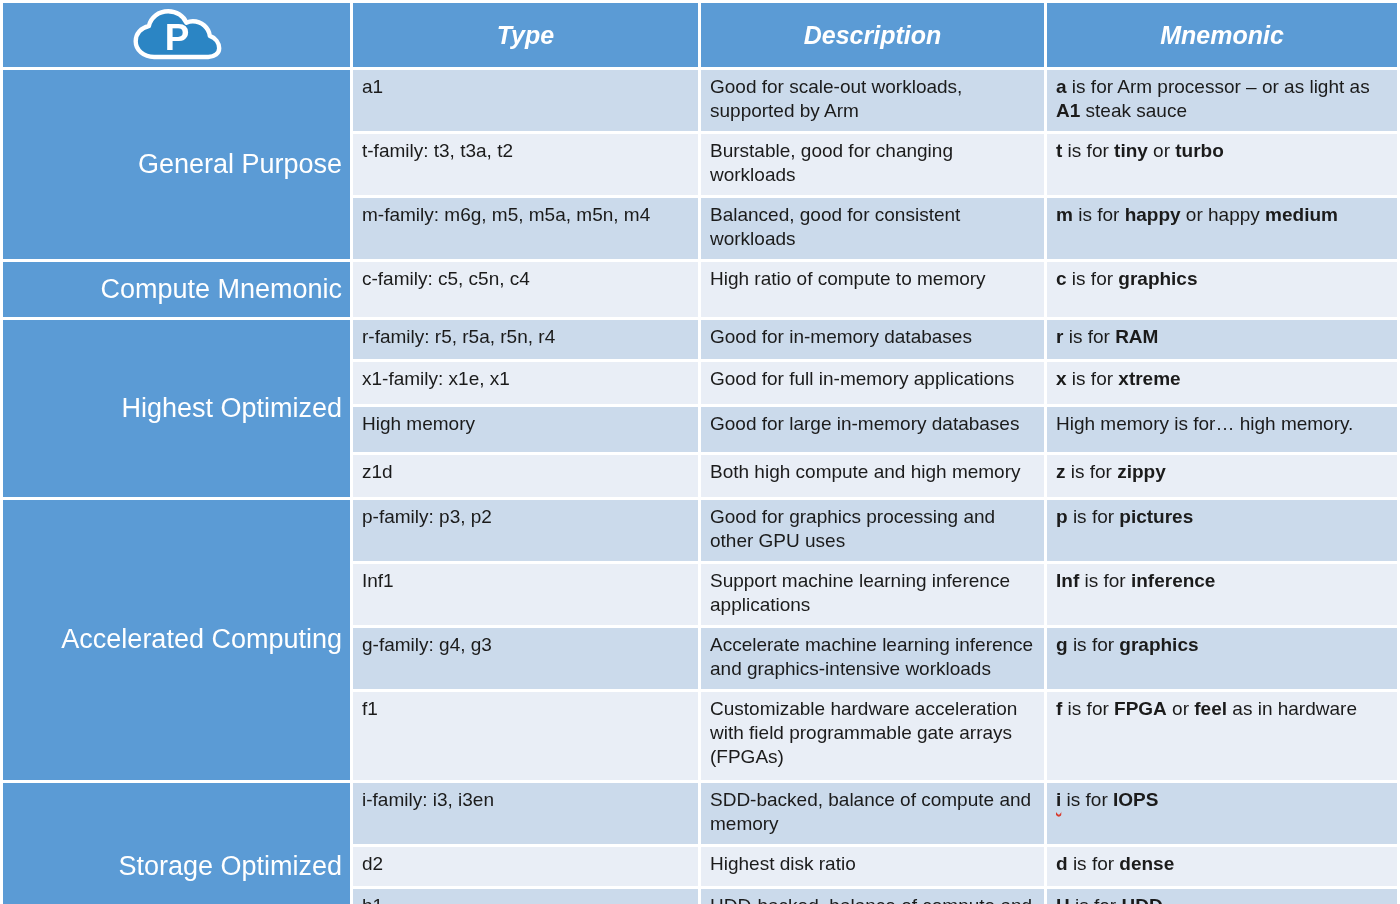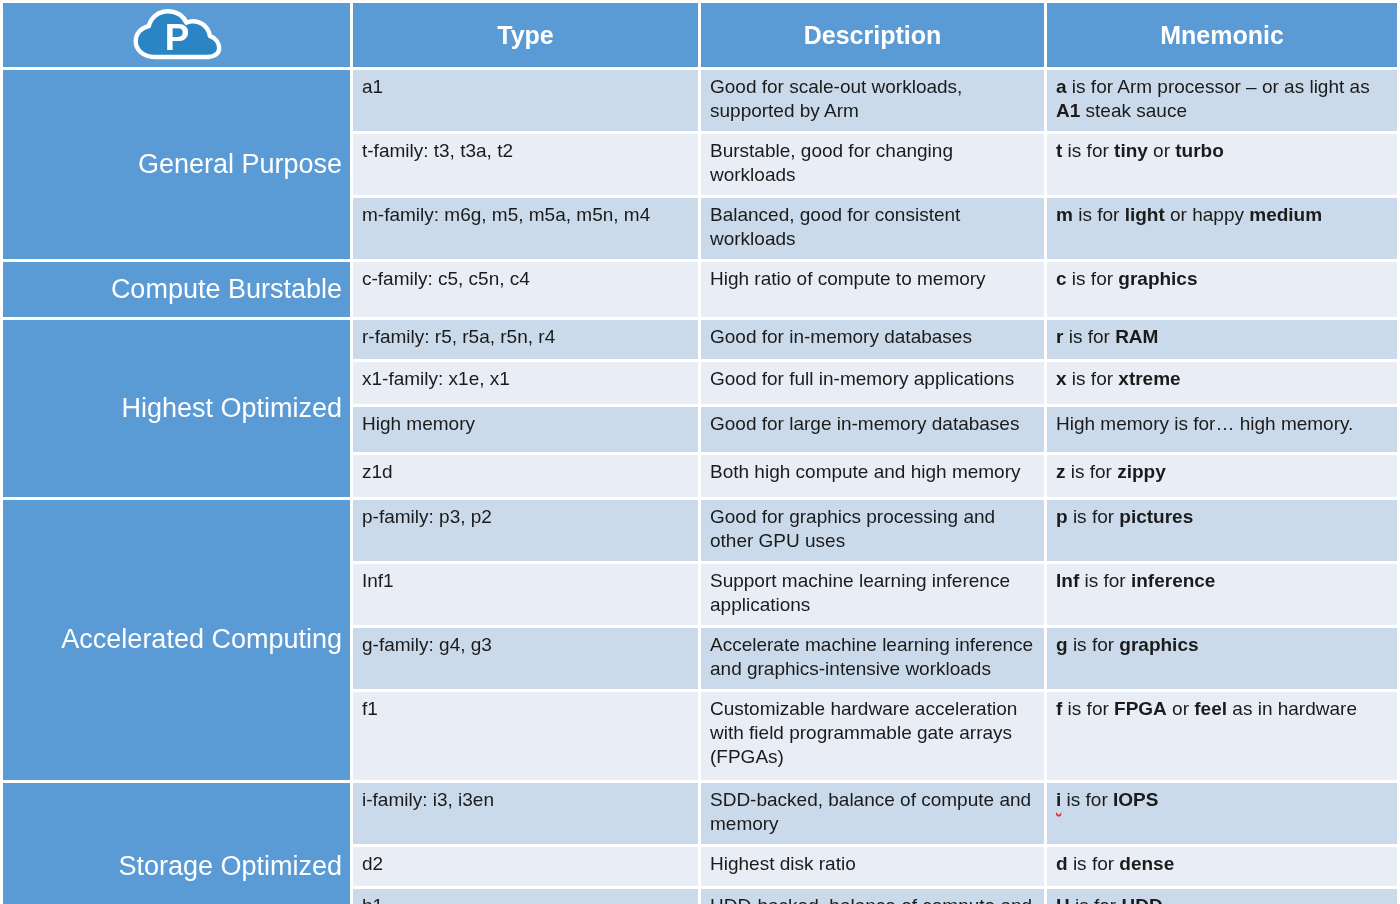--- a/index.html
+++ b/index.html
@@ -4,21 +4,21 @@
 <style>
   html,body { margin:0; padding:0; background:#ffffff; }
   body { width:1400px; height:904px; font-family:"Liberation Sans", sans-serif; color:#1b1b1b; }
   table.itable {
     border-collapse:separate; border-spacing:3px; table-layout:fixed;
     width:1400px;
   }
   th, td { margin:0; overflow:hidden; }
   th.hdr {
     background:#5b9bd5; color:#ffffff; font-size:25px; font-weight:700;
-    text-align:center; vertical-align:middle; height:62px;
+    text-align:center; vertical-align:middle; height:62px;font-style:italic;
   }
   th.hdr-logo { background:#5b9bd5; vertical-align:middle; text-align:center; height:62px; }
   td.group {
     background:#5b9bd5; color:#ffffff; font-size:27px; font-weight:400;
     text-align:right; vertical-align:middle; padding:0 8px; line-height:1.15;
   }
   td.data {
     font-size:19px; line-height:24px; vertical-align:top;
     padding:5px 10px 8px 9px;
   }
@@ -66,25 +66,25 @@
       <td class="data band-a"><b>a</b><span> is for Arm processor  – or as light as </span><b>A1</b><span> steak sauce</span></td>
     </tr>
     <tr style="height:37px">
       <td class="data band-b">t-family: t3, t3a, t2</td>
       <td class="data band-b">Burstable, good for changing workloads</td>
       <td class="data band-b"><b>t</b><span> is for </span><b>tiny</b><span> or </span><b>turbo</b></td>
     </tr>
     <tr style="height:61px">
       <td class="data band-a">m-family: m6g, m5, m5a, m5n, m4</td>
       <td class="data band-a">Balanced, good for consistent workloads</td>
-      <td class="data band-a"><b>m</b><span> is for </span><b>light</b><span> or happy </span><b>medium</b></td>
+      <td class="data band-a"><b>m</b><span> is for </span><b>happy</b><span> or happy </span><b>medium</b></td>
     </tr>
 
     <tr style="height:55px">
-      <td class="group">Compute Burstable</td>
+      <td class="group">Compute Mnemonic</td>
       <td class="data band-b">c-family: c5, c5n, c4</td>
       <td class="data band-b">High ratio of compute to memory</td>
       <td class="data band-b"><b>c</b><span> is for </span><b>graphics</b></td>
     </tr>
 
     <tr style="height:39px">
       <td class="group" rowspan="4">Highest Optimized</td>
       <td class="data band-a">r-family: r5, r5a, r5n, r4</td>
       <td class="data band-a">Good for in-memory databases</td>
       <td class="data band-a"><b>r</b><span> is for </span><b>RAM</b></td>

